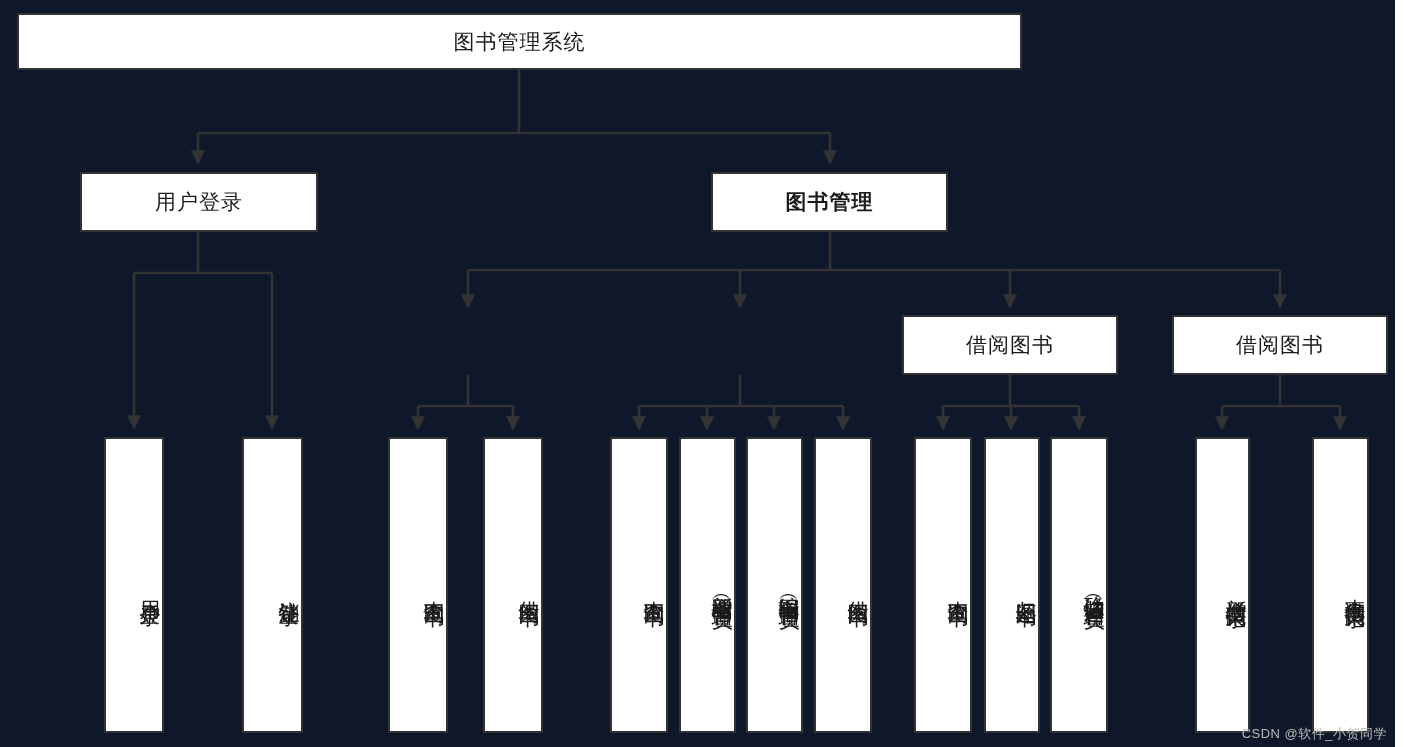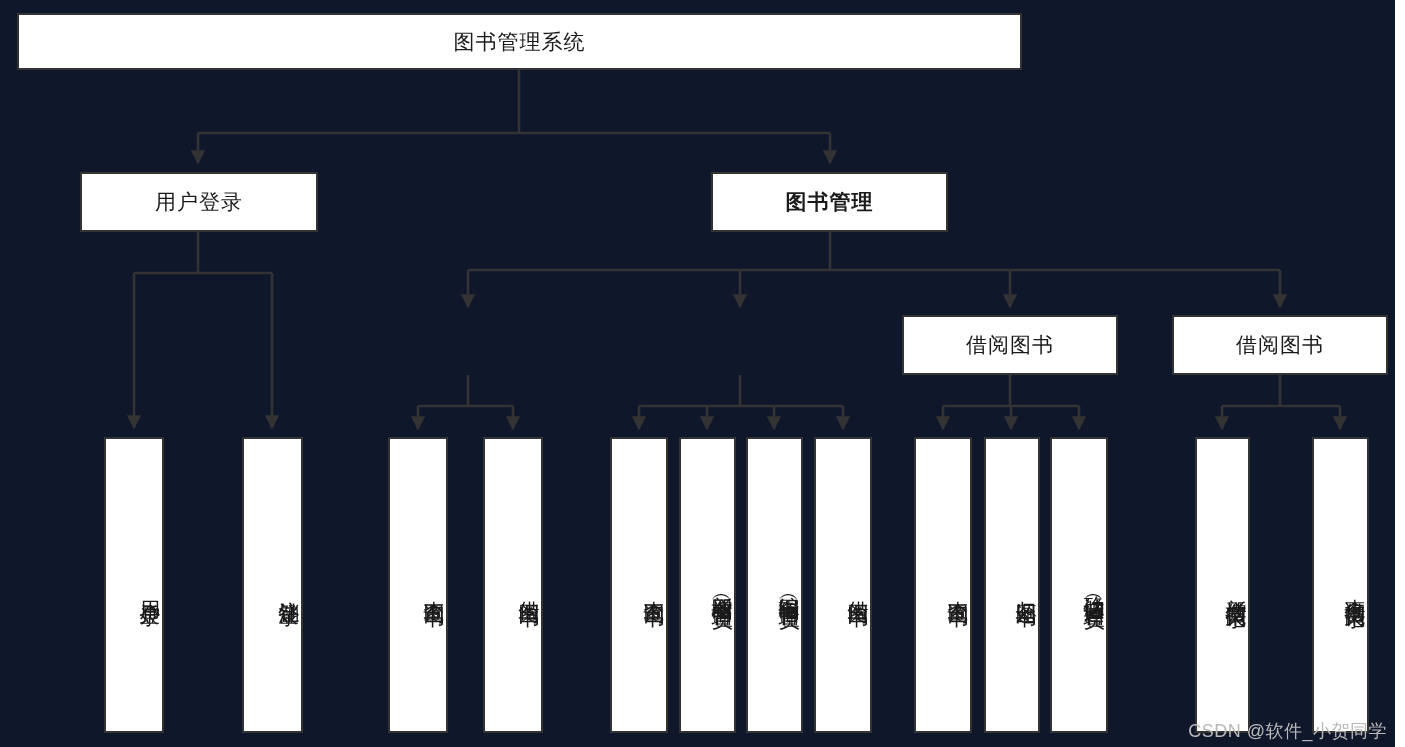--- a/index.html
+++ b/index.html
@@ -53,21 +53,21 @@
   }
   .node-v > span {
     display: block;
     writing-mode: vertical-rl;
     text-orientation: upright;
   }
   #watermark {
     position: absolute;
     right: 8px;
     bottom: 4px;
-    font-size: 18px;
+    font-size: 13px;
     color: #b9b9b9;
     letter-spacing: 0.5px;
     white-space: nowrap;
     pointer-events: none;
   }
 </style>
 </head>
 <body>
 
 <div id="diagram-root">

